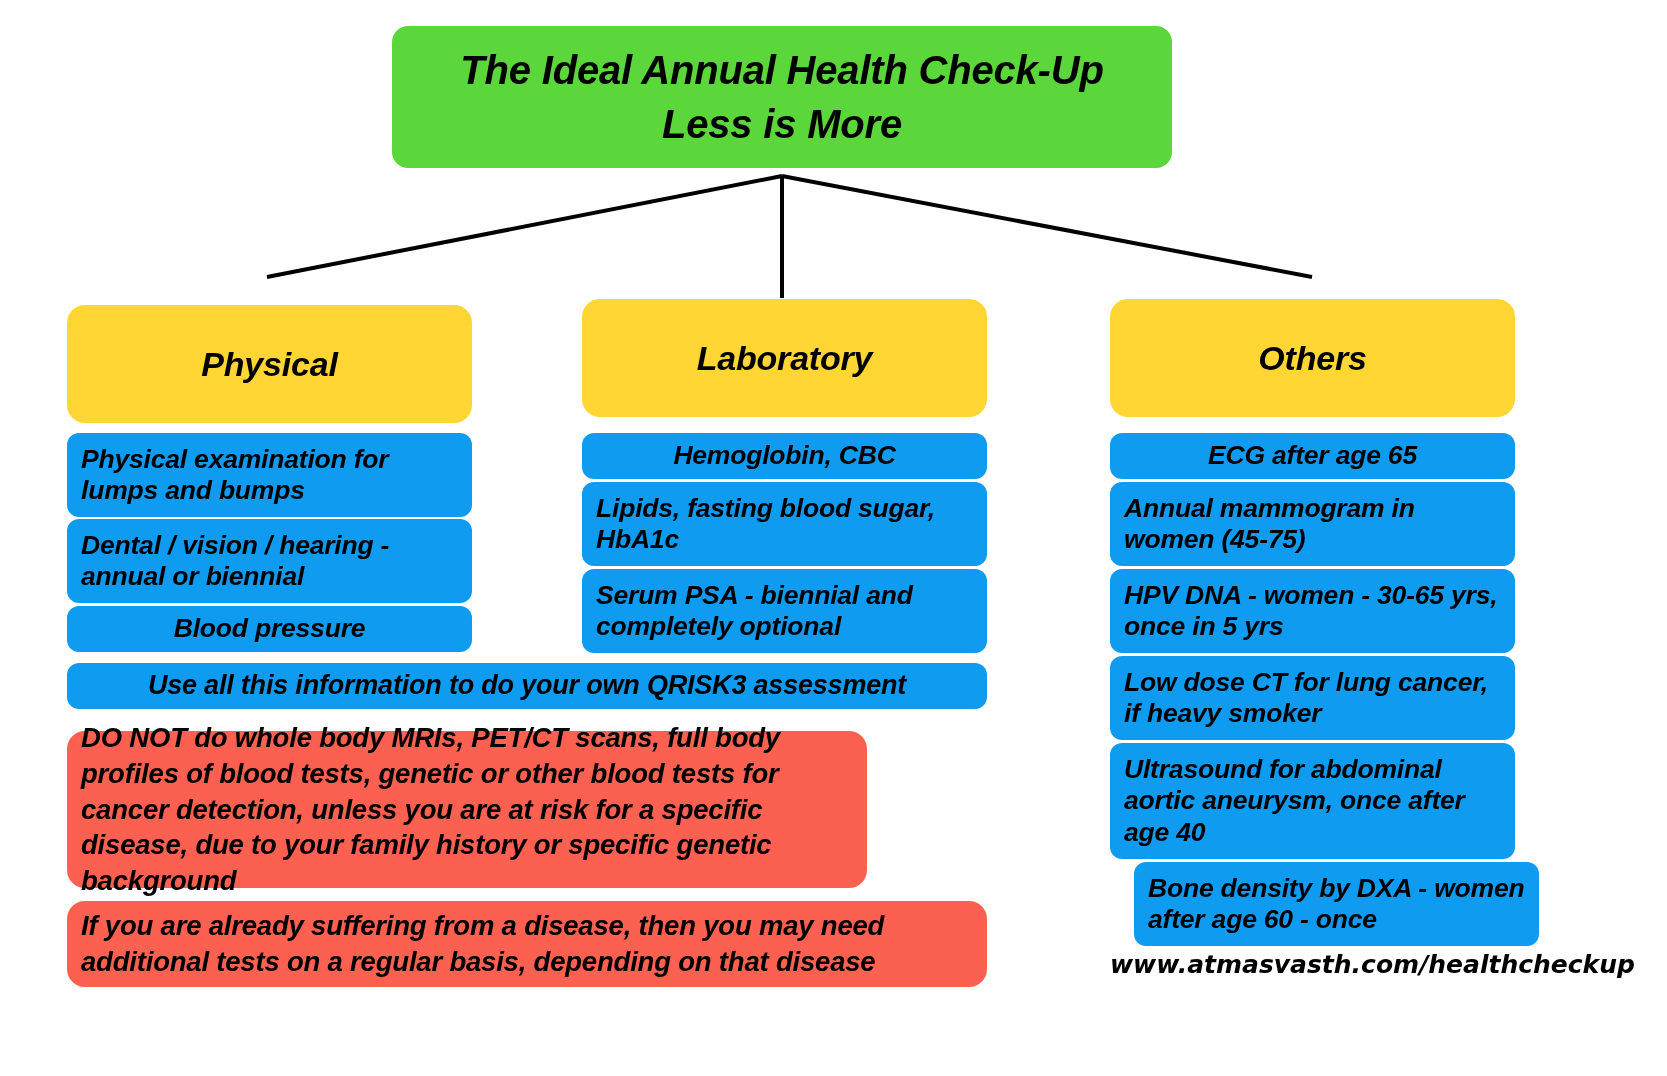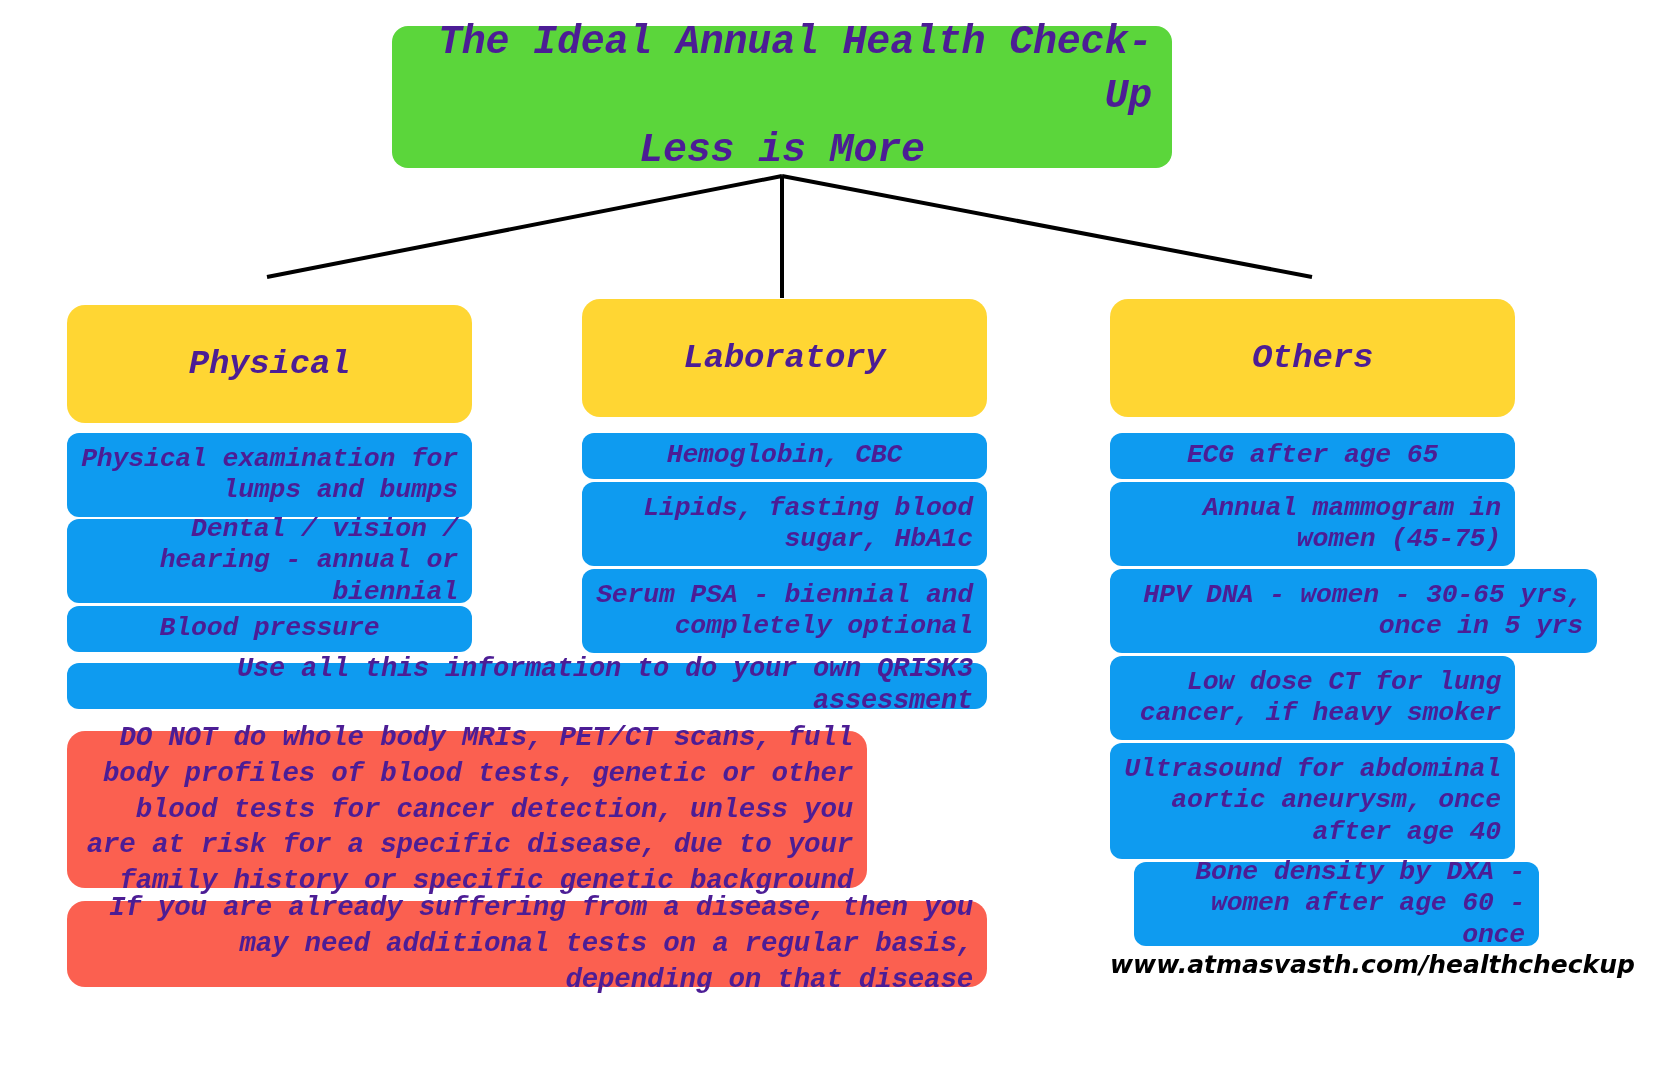--- a/index.html
+++ b/index.html
@@ -18,23 +18,23 @@
     overflow: hidden;
   }
 
   
   .node {
     position: absolute;
     box-sizing: border-box;
     display: flex;
     align-items: center;
     justify-content: center;
-    text-align: right;
-    color: #4c1d95;
-    font-family: Liberation Mono, monospace;
+    text-align: left;
+    color: #000000;
+    font-family: Liberation Sans, sans-serif;
     font-style: italic;
     font-weight: 700;
     line-height: 1.18;
     letter-spacing: -0.2px;
     padding: 4px 14px;
   }
 
   .title-node {
     background: #5bd63b;
     border-radius: 16px;
@@ -114,21 +114,21 @@
   <div class="node item-node" style="left:582px; top:482px; width:405px; height:84px;">Lipids, fasting blood sugar, HbA1c</div>
 
   <div class="node item-node" style="left:582px; top:569px; width:405px; height:84px;">Serum PSA - biennial and completely optional</div>
 
   <div class="node cat-node" style="left:1110px; top:299px; width:405px; height:118px;">Others</div>
 
   <div class="node item-node" style="left:1110px; top:433px; width:405px; height:46px;">ECG after age 65</div>
 
   <div class="node item-node" style="left:1110px; top:482px; width:405px; height:84px;">Annual mammogram  in women (45-75)</div>
 
-  <div class="node item-node" style="left:1110px; top:569px; width:487px; height:84px;">HPV DNA - women - 30-65 yrs, once in 5 yrs</div>
+  <div class="node item-node" style="left:1110px; top:569px; width:405px; height:84px;">HPV DNA - women - 30-65 yrs, once in 5 yrs</div>
 
   <div class="node item-node" style="left:1110px; top:656px; width:405px; height:84px;">Low dose CT for lung cancer, if heavy smoker</div>
 
   <div class="node item-node" style="left:1110px; top:743px; width:405px; height:116px;">Ultrasound for abdominal aortic aneurysm, once after age 40</div>
 
   <div class="node item-node" style="left:1110px; top:862px; width:405px; height:84px;margin-left:24px;">Bone density by DXA - women after age 60 - once</div>
 
   <div class="node item-node" style="left:67px; top:663px; width:920px; height:46px; font-size:27px;">Use all this information to do your own QRISK3 assessment</div>
 
   <div class="node warn-node" style="left:67px; top:731px; width:800px; height:157px;">DO NOT do whole body MRIs, PET/CT scans, full body profiles of blood tests, genetic or other blood tests for cancer detection, unless you are at risk for a specific disease, due to your family history or specific genetic background</div>

